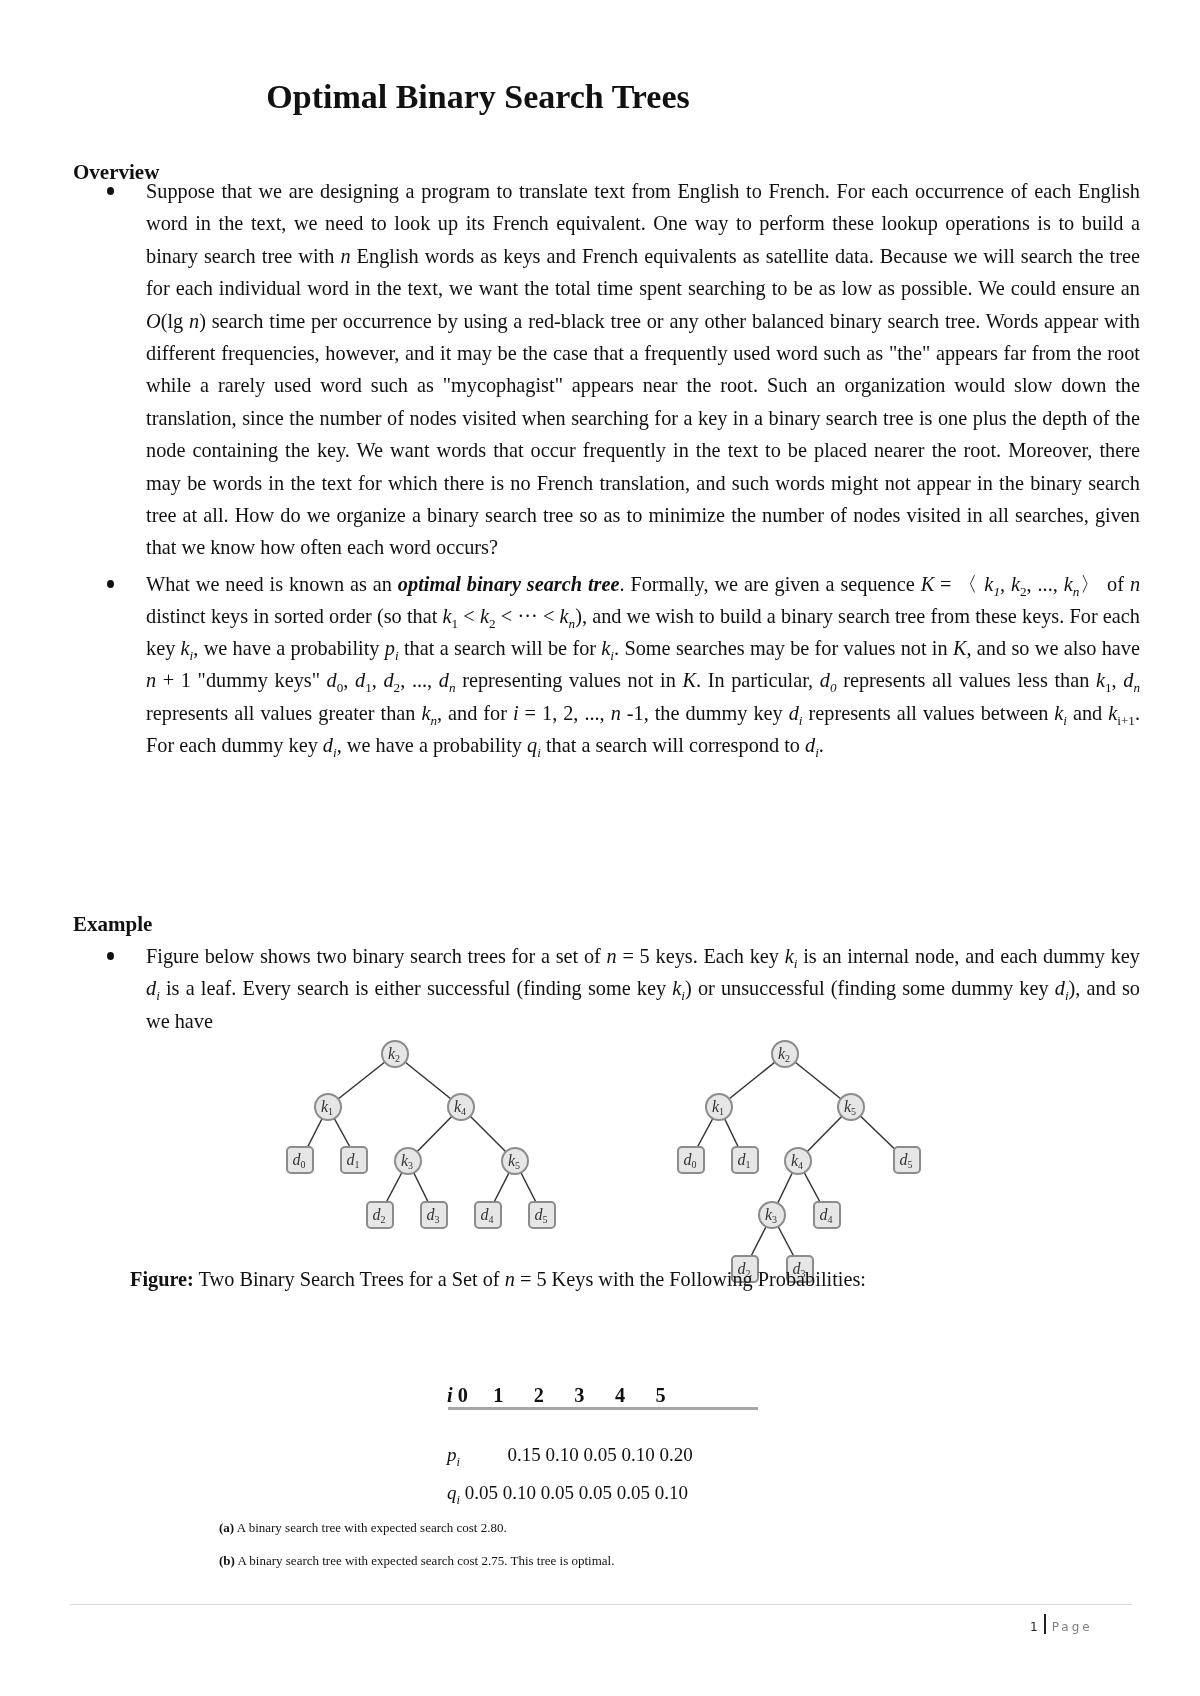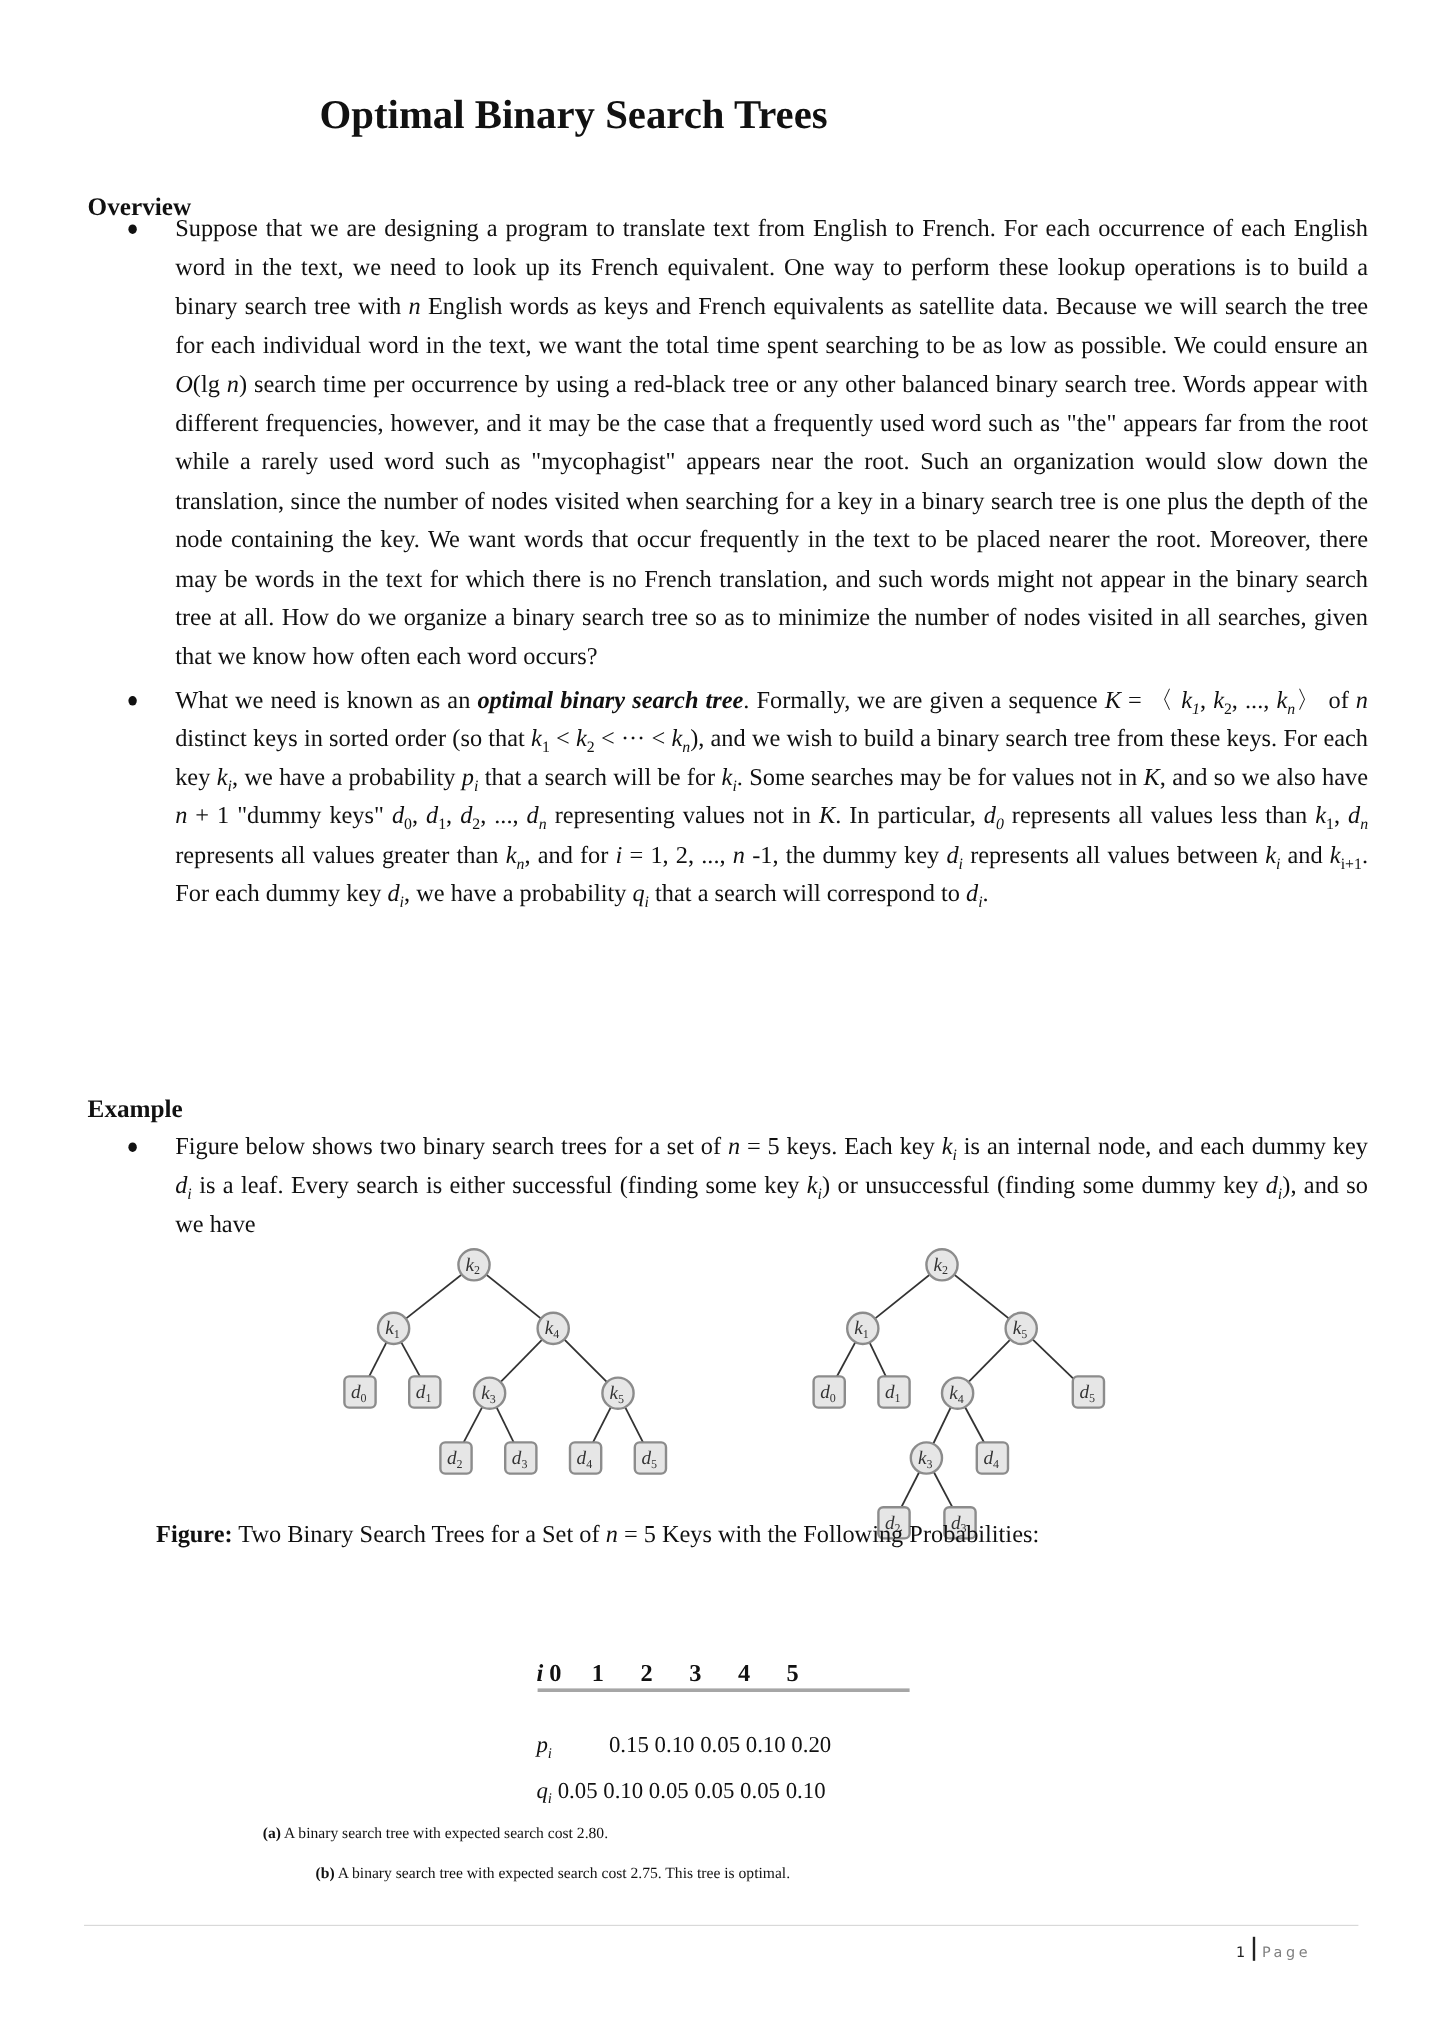--- a/index.html
+++ b/index.html
@@ -145,18 +145,18 @@
 </div>
 
 <div class="prob-header"><i>i</i> <span>0</span>     <span>1</span>      <span>2</span>      <span>3</span>      <span>4</span>      <span>5</span></div>
 <div class="prob-rule"></div>
 
 <div class="prob-row" style="top:1444px;"><i><span>p</span><sub>i</sub></i>          <span>0.15</span> <span>0.10</span> <span>0.05</span> <span>0.10</span> <span>0.20</span></div>
 
 <div class="prob-row" style="top:1482px;"><i><span>q</span><sub>i</sub></i> <span>0.05</span> <span>0.10</span> <span>0.05</span> <span>0.05</span> <span>0.05</span> <span>0.10</span></div>
 
 <div class="sub-caption" style="top:1520px;"><b>(a)</b><span> A binary search tree with expected search cost 2.80.</span></div>
-<div class="sub-caption" style="top:1553px;margin-left:44px;"><b>(b)</b><span> A binary search tree with expected search cost 2.75. This tree is optimal.</span></div>
+<div class="sub-caption" style="top:1553px;"><b>(b)</b><span> A binary search tree with expected search cost 2.75. This tree is optimal.</span></div>
 
 <div class="footer-rule"></div>
 <div class="footer">
   <span>1</span><span class="sep"></span><span class="pg">Page</span>
 </div>
 
 </body></html>

